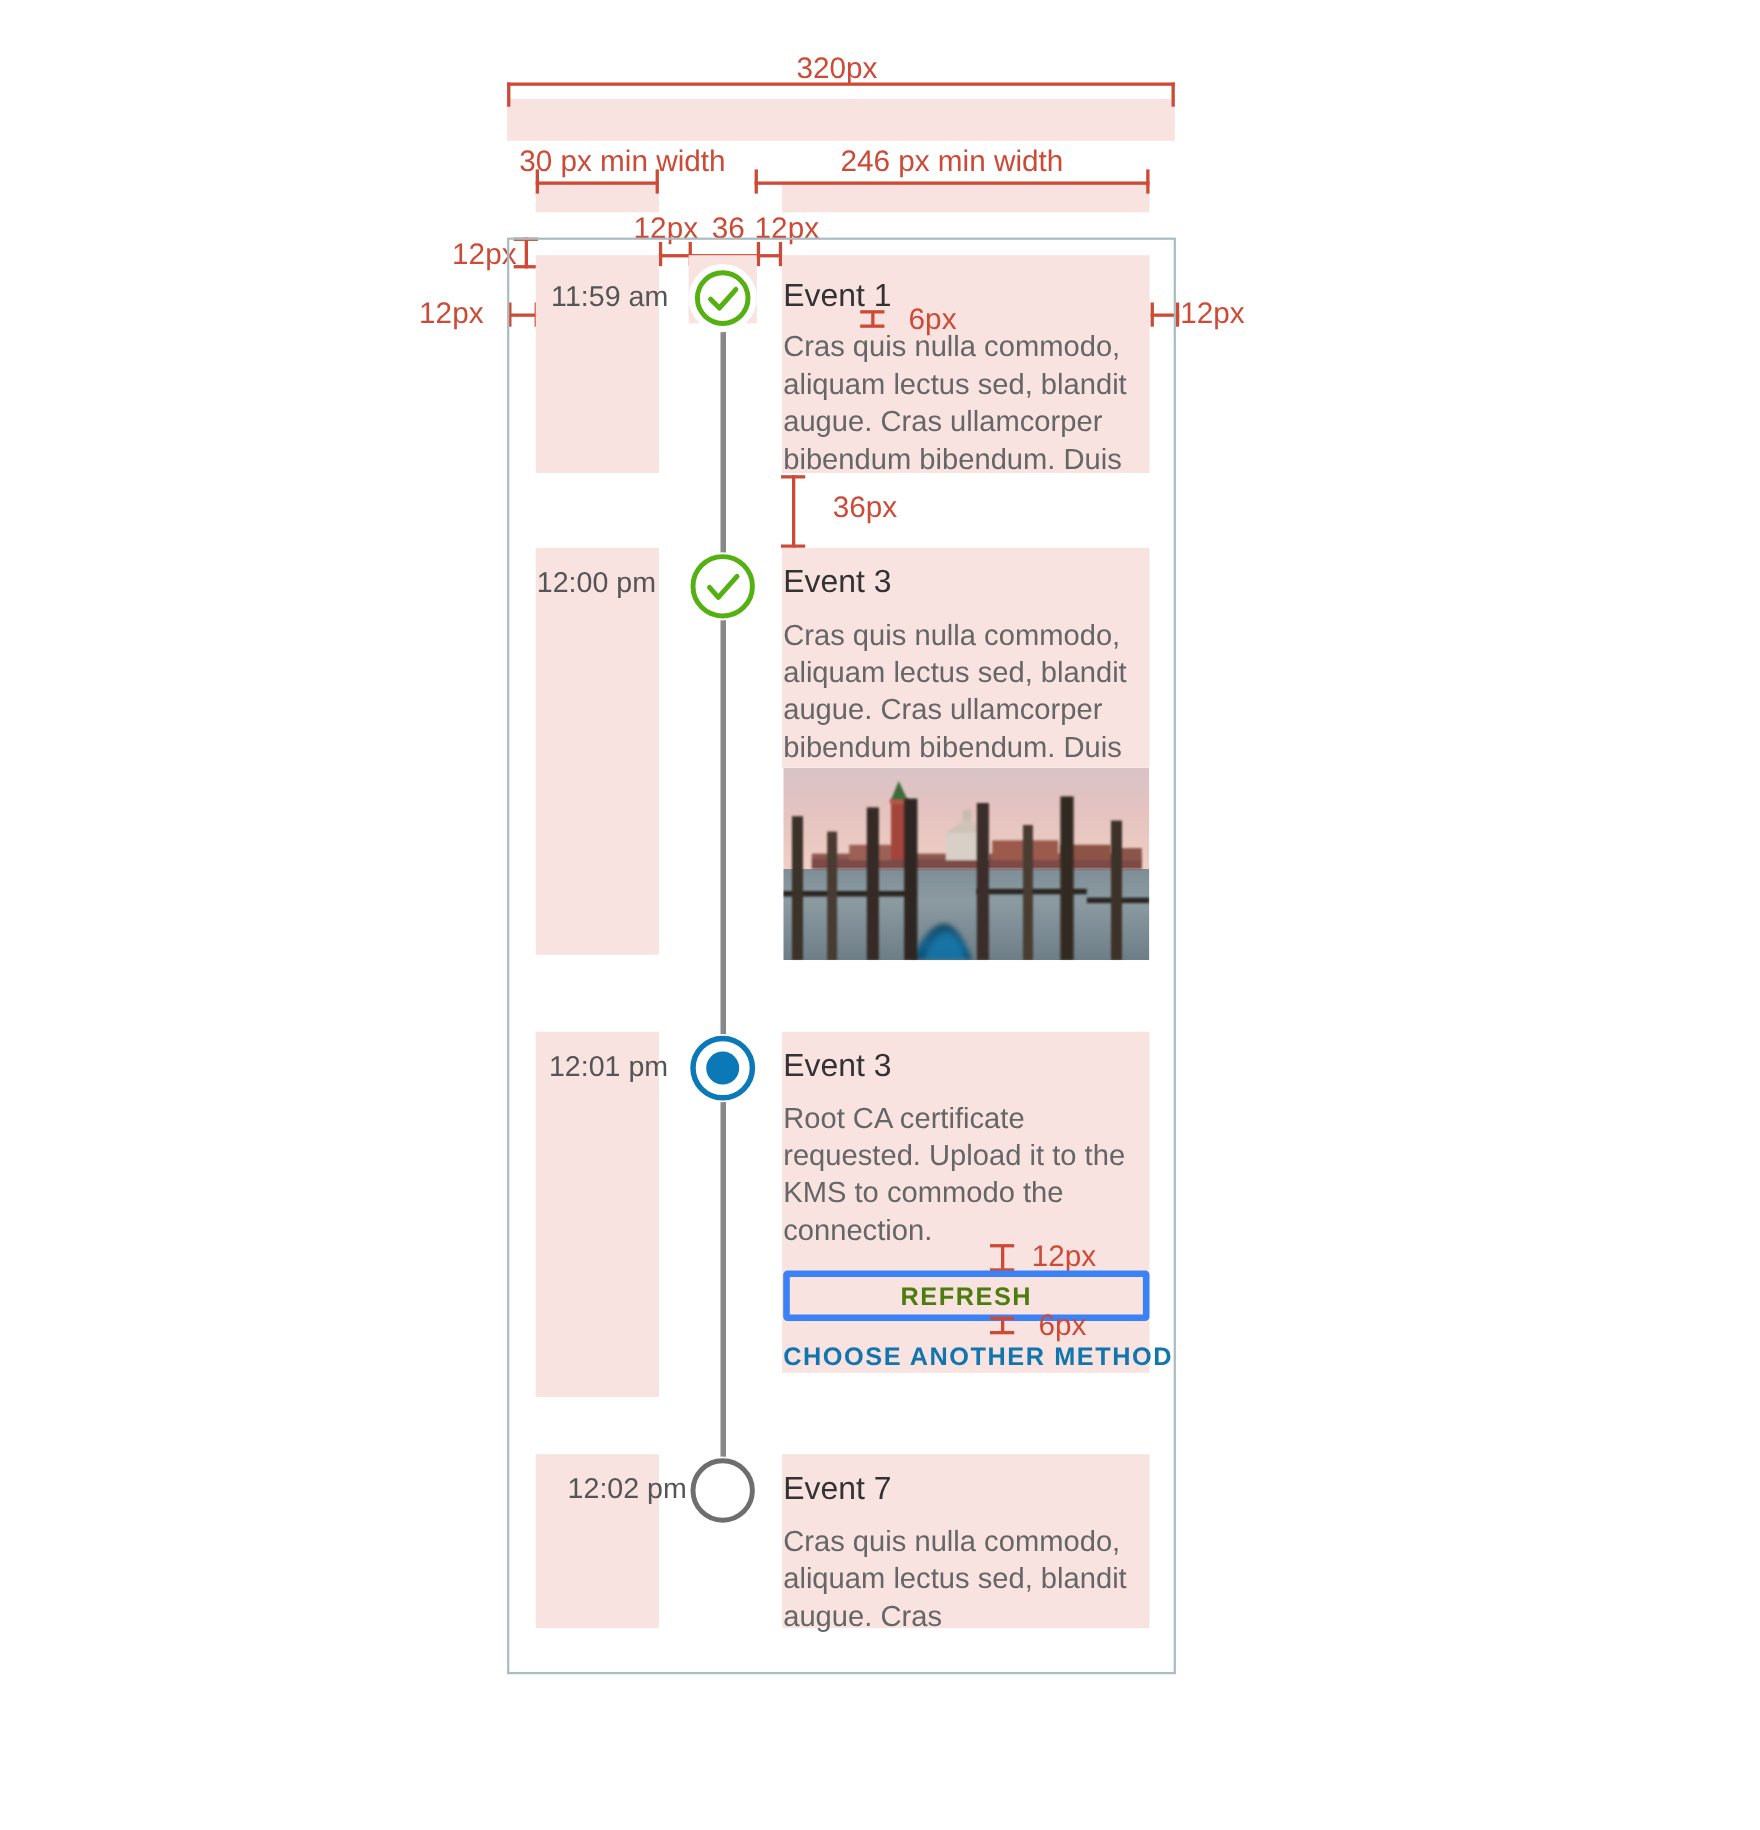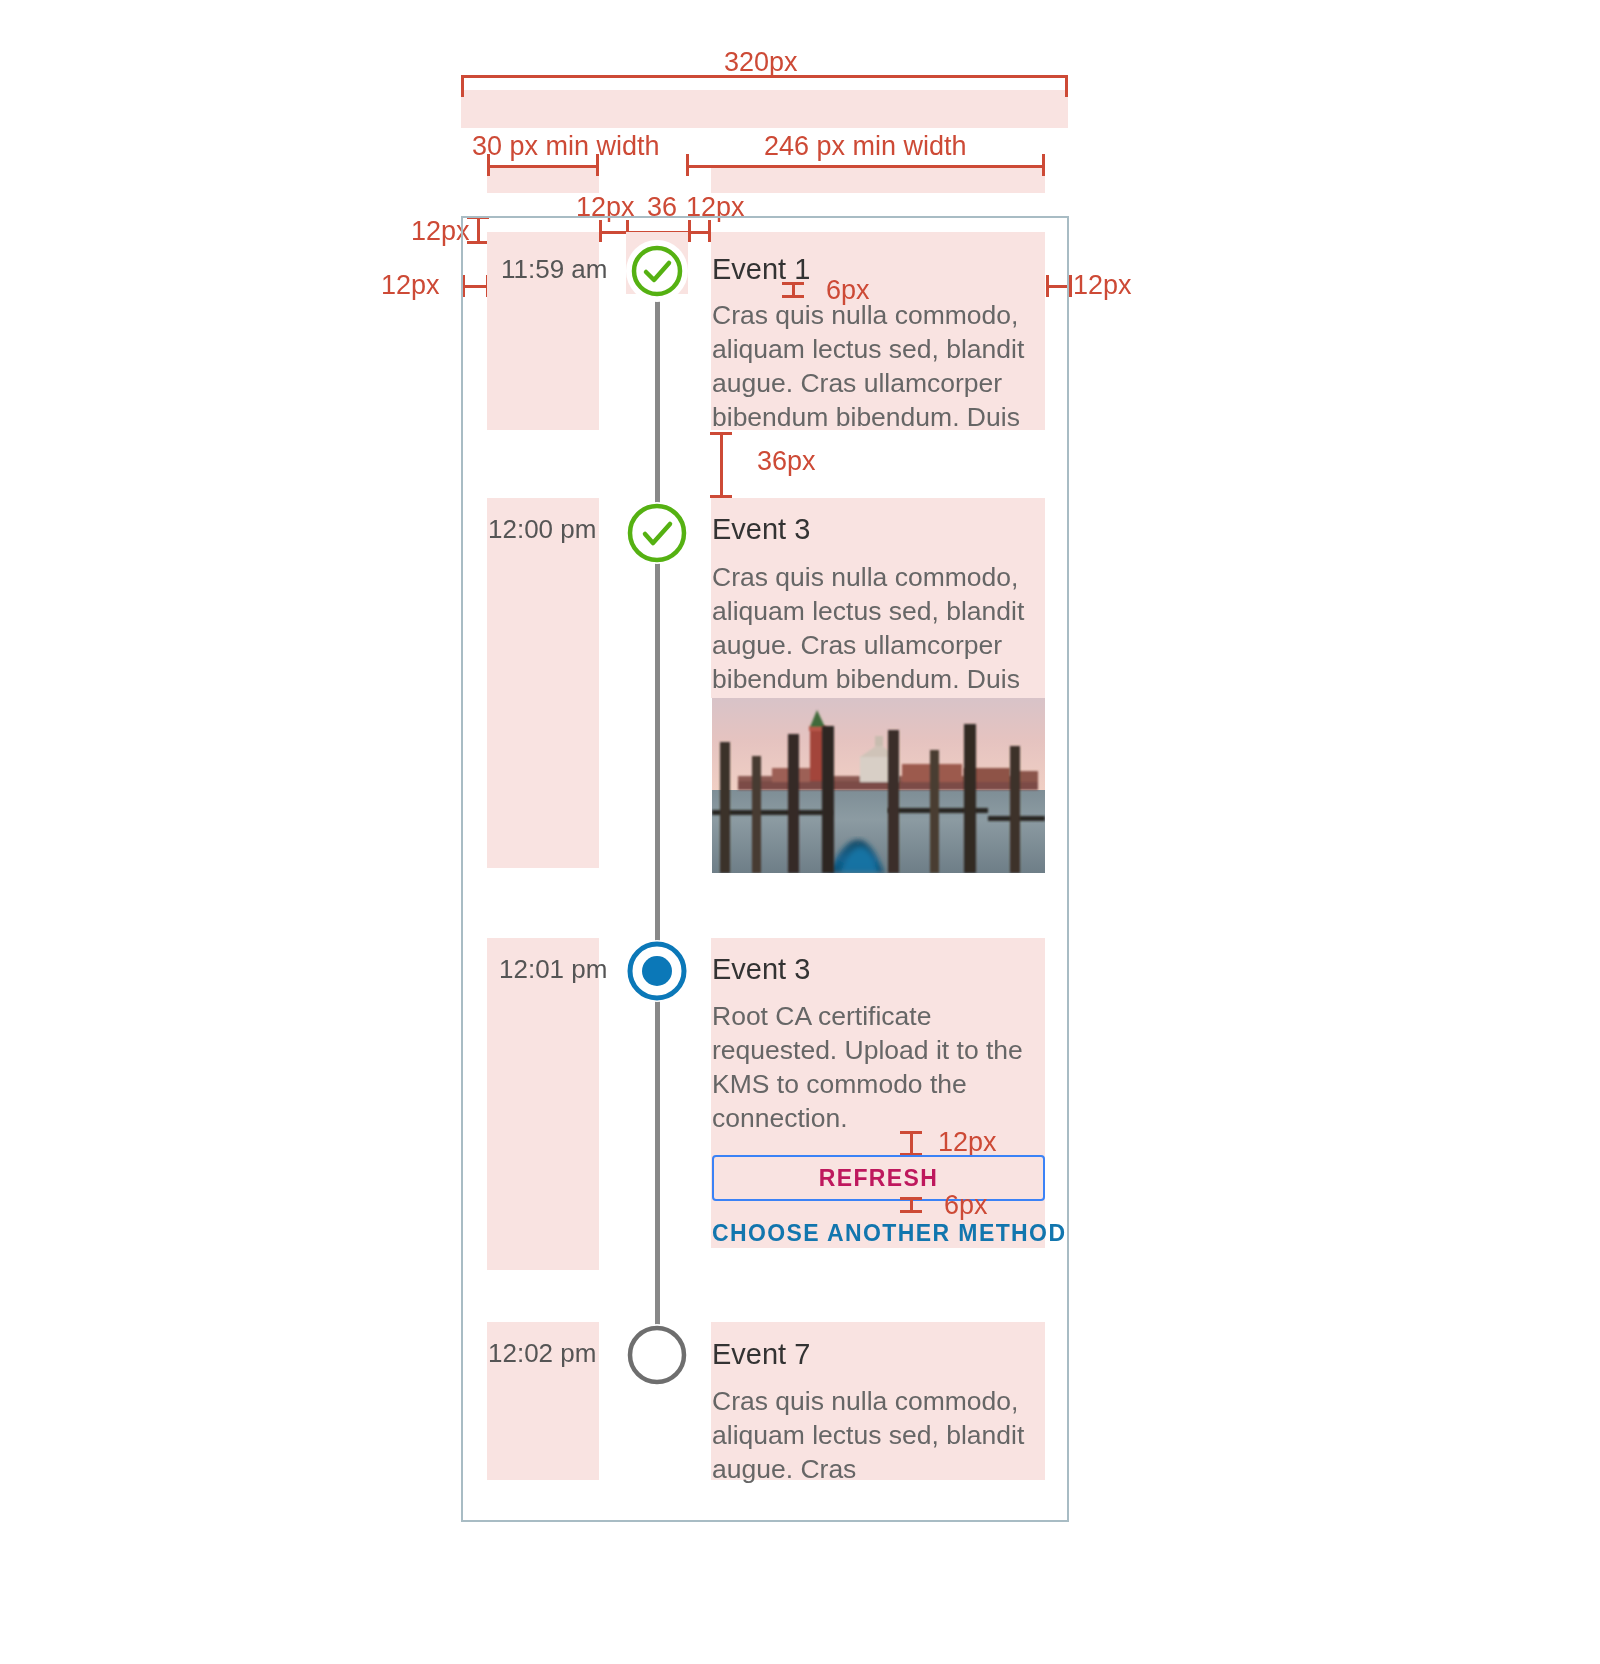--- a/index.html
+++ b/index.html
@@ -95,24 +95,24 @@
     left:712px; top:698px;
     width:333px; height:175px;
     overflow:hidden;
   }
 
   
   .btn-refresh{
     position:absolute;
     left:712px; top:1155px;
     width:333px; height:46px;
-    border:2px solid #3b82f6;
+    border:6px solid #3b82f6;
     border-radius:4px;
     background:transparent;
-    color:#be185d;
+    color:#4d7c0f;
     font-family:"Liberation Sans", sans-serif;
     font-size:23px;
     font-weight:bold;
     letter-spacing:1.4px;
     cursor:pointer;
     display:flex;
     align-items:center;
     justify-content:center;
     padding:0;
   }
@@ -321,21 +321,21 @@
 <div class="annot-label" style="left:944px; top:1192px;">6px</div>
 <div class="annot-line-v" style="left:910px; top:1198px; height:14px;"></div>
 <div class="cap-h" style="left:900px; top:1197px;"></div>
 <div class="cap-h" style="left:900px; top:1210px;"></div>
 
 <div class="link-choose">CHOOSE ANOTHER METHOD</div>
 
 <div class="pink" style="left:487px; top:1322px; width:112px; height:158px;"></div>
 <div class="pink" style="left:711px; top:1322px; width:334px; height:158px;"></div>
 
-<div class="time-text" style="left:488px; top:1340px;">12:02 pm</div>
+<div class="time-text" style="left:488px; top:1340px;padding-left:28px;">12:02 pm</div>
 
 <div class="marker" style="left:626px; top:1324px;">
   <svg width="62" height="62" viewBox="0 0 62 62">
     <circle cx="31" cy="31" r="27" fill="#ffffff" stroke="#6E6E6E" stroke-width="4.5"></circle>
   </svg>
 </div>
 
 <div class="event-title" style="left:712px; top:1340px;">Event 7</div>
 <div class="event-body" style="left:712px; top:1384px;">Cras quis nulla commodo, aliquam lectus sed, blandit augue. Cras</div>
 

